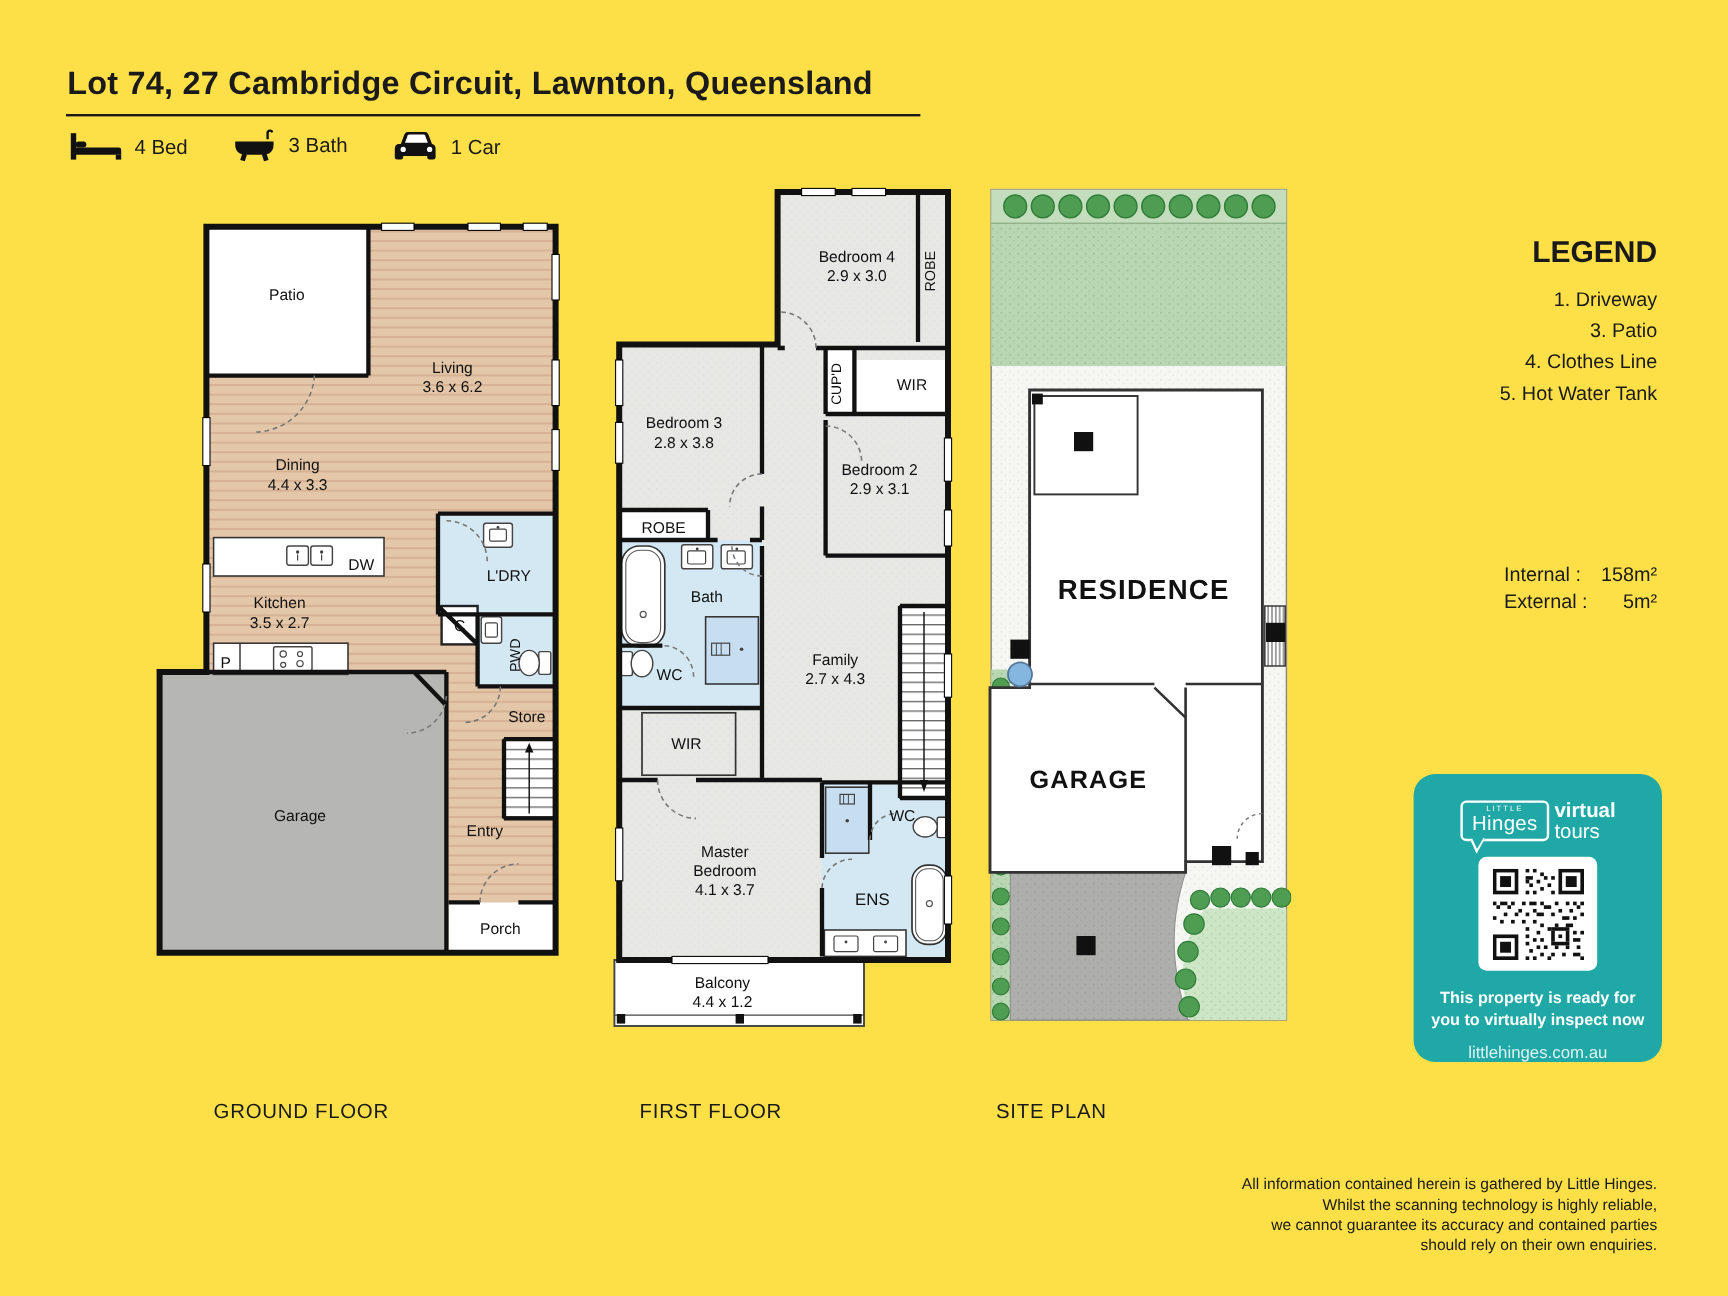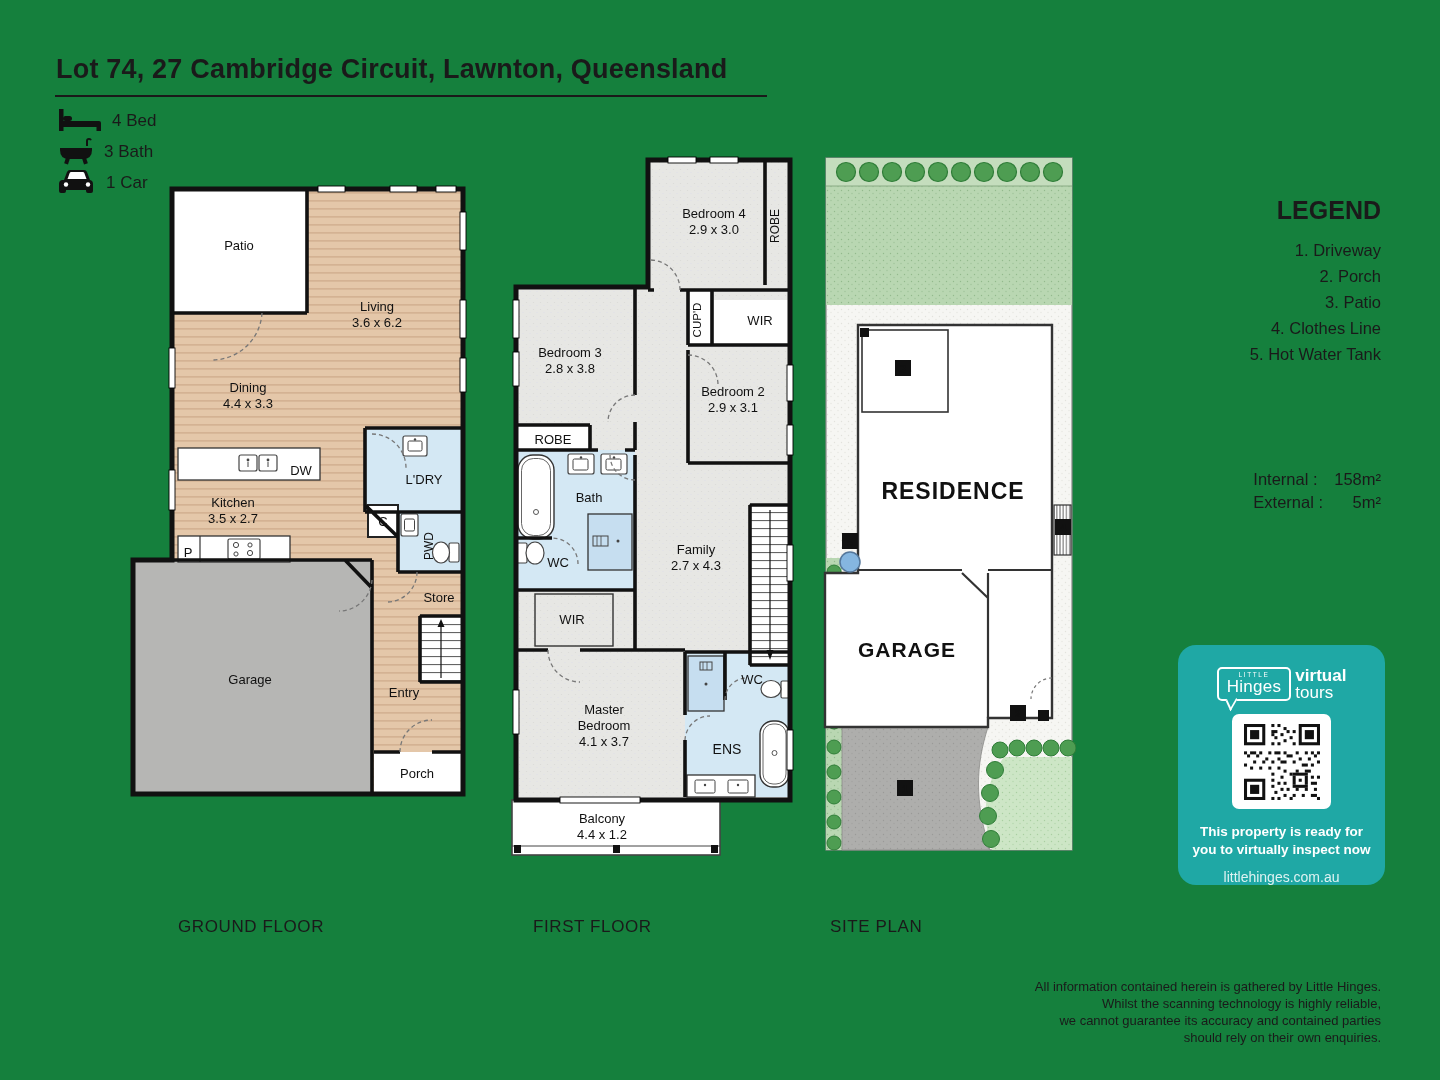--- a/index.html
+++ b/index.html
@@ -1,21 +1,21 @@
 <!DOCTYPE html>
 <html><head>
 <meta charset="utf-8">
 <style>
   html,body{margin:0;padding:0;background:#ffffff;}
-  #canvas{position:relative;width:1440px;height:1080px;background:#15803d;overflow:hidden;
+  #canvas{position:relative;width:1440px;height:1080px;background:#fde047;overflow:hidden;
           font-family:"Liberation Sans",sans-serif;color:#1a1a1a;}
   .abs{position:absolute;}
   .title{font-size:27px;font-weight:bold;letter-spacing:0.2px;}
   .rule{height:2px;background:#1a1a1a;}
-  .features{display:flex;align-items:flex-start;flex-direction:column;}
+  .features{display:flex;align-items:flex-end;}
   .feature{display:flex;align-items:center;margin-right:38px;}
   .feature svg{margin-right:10px;}
   .feature-label{font-size:17px;}
   .floor-label{font-size:17px;letter-spacing:0.6px;text-align:left;}
   .plan{position:absolute;}
   .legend{text-align:right;}
   .legend-title{font-size:25px;font-weight:bold;margin-bottom:12px;}
   .legend-item{font-size:16.5px;line-height:26px;}
   .areas{display:grid;grid-template-columns:auto 58px;font-size:16.5px;line-height:23px;}
   .areas .lab{text-align:left;}
@@ -436,21 +436,20 @@
     <text x="907" y="657" font-size="21" font-weight="bold" letter-spacing="1" text-anchor="middle">GARAGE</text>
   </svg>
 
   <div class="abs floor-label" style="left:178px;top:917px;width:240px;">GROUND FLOOR</div>
   <div class="abs floor-label" style="left:533px;top:917px;width:240px;">FIRST FLOOR</div>
   <div class="abs floor-label" style="left:830px;top:917px;width:240px;">SITE PLAN</div>
 
   <div class="abs legend" style="right:59px;top:196px;width:260px;">
     <div class="legend-title">LEGEND</div>
     <div class="legend-item">1. Driveway</div>
-    <div class="legend-item">2. Porch</div>
     <div class="legend-item">3. Patio</div>
     <div class="legend-item">4. Clothes Line</div>
     <div class="legend-item">5. Hot Water Tank</div>
   </div>
 
   <div class="abs areas" style="right:59px;top:468px;">
     <div class="lab">Internal :</div>
     <div class="val">158m²</div>
     <div class="lab">External :</div>
     <div class="val">5m²</div>

